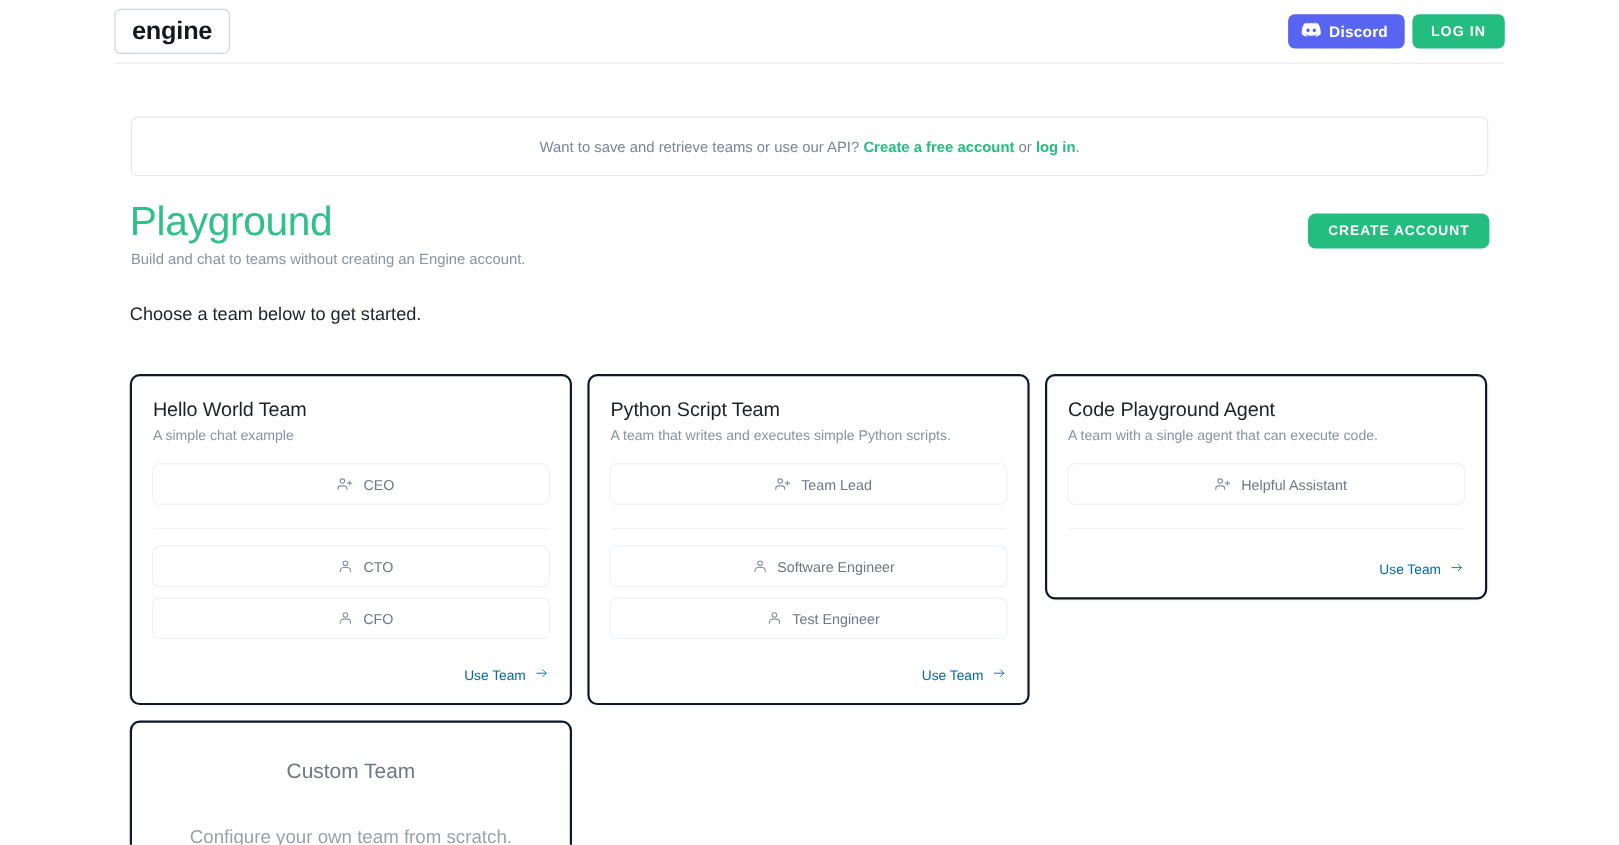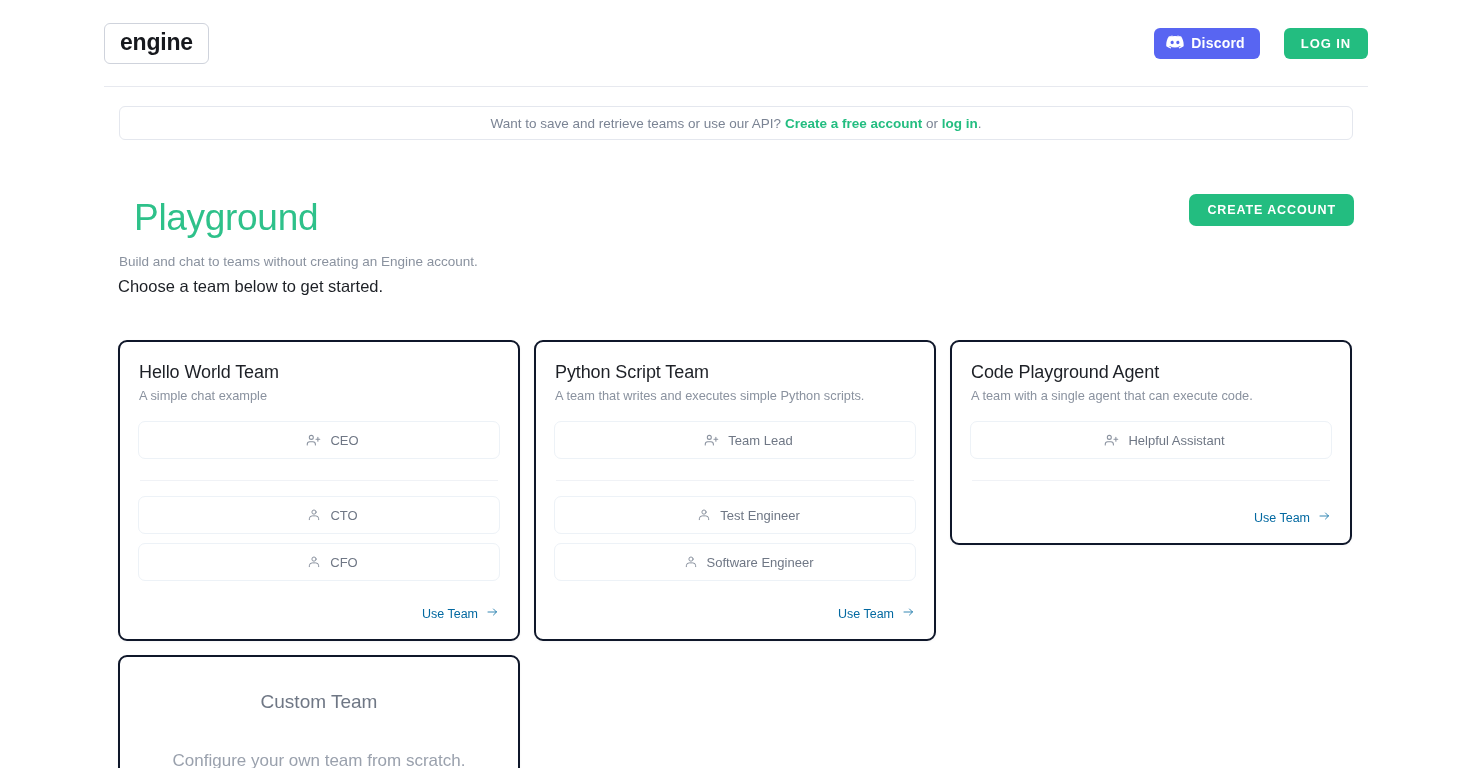--- a/index.html
+++ b/index.html
@@ -18,42 +18,42 @@
     height: 768px;
     overflow: hidden;
   }
 
   
   .header {
     position: absolute;
     left: 104px;
     top: 0;
     width: 1264px;
-    height: 87px;
+    height: 58px;
     border-bottom: 1px solid #e7e9ef;
     display: flex;
     align-items: center;
     justify-content: space-between;
   }
   .logo-box {
     border: 1px solid #cfd3dc;
     border-radius: 6px;
     padding: 7px 15px 9px 15px;
     font-size: 23px;
     font-weight: 700;
     letter-spacing: -0.2px;
     color: #16181d;
     line-height: 1;
     background: #fff;
     cursor: pointer;
   }
   .header-actions {
     display: flex;
     align-items: flex-start;
-    gap: 24px;
+    gap: 7px;
   }
   .discord-btn {
     background: #5865f2;
     border: none;
     border-radius: 6px;
     height: 31px;
     padding: 0 15px 0 12px;
     display: inline-flex;
     align-items: center;
     gap: 7px;
@@ -77,21 +77,21 @@
     letter-spacing: 0.9px;
     cursor: pointer;
   }
 
   
   .notice {
     position: absolute;
     left: 119px;
     top: 106px;
     width: 1234px;
-    height: 34px;
+    height: 54px;
     border: 1px solid #e4e7ee;
     border-radius: 6px;
     background: #ffffff;
     display: flex;
     align-items: center;
     justify-content: center;
     font-size: 13.5px;
     color: #7b8494;
   }
   .notice a {
@@ -110,21 +110,21 @@
     display: flex;
     align-items: flex-start;
     justify-content: space-between;
   }
   .page-title {
     font-size: 37px;
     font-weight: 400;
     color: #2ec18a;
     line-height: 1.08;
     letter-spacing: -0.3px;
-    margin: 16px;
+    margin: 0;
   }
   .page-sub {
     margin: 6px 0 0 1px;
     font-size: 13.5px;
     color: #8a929f;
   }
   .create-account-btn {
     background: #23bd80;
     border: none;
     border-radius: 7px;
@@ -335,30 +335,30 @@
         <span>Team Lead</span>
       </div>
       <div class="divider"></div>
       <div class="member">
         <span class="ic">
           <svg width="14" height="14" viewBox="0 0 24 24" fill="none" stroke="currentColor" stroke-width="1.7" stroke-linecap="round" stroke-linejoin="round">
             <path d="M20 20v-1.5a5 5 0 0 0-5-5H9a5 5 0 0 0-5 5V20"></path>
               <circle cx="12" cy="7" r="3.6"></circle>
           </svg>
         </span>
-        <span>Test Engineer</span>
+        <span>Software Engineer</span>
       </div>
       <div class="member">
         <span class="ic">
           <svg width="14" height="14" viewBox="0 0 24 24" fill="none" stroke="currentColor" stroke-width="1.7" stroke-linecap="round" stroke-linejoin="round">
             <path d="M20 20v-1.5a5 5 0 0 0-5-5H9a5 5 0 0 0-5 5V20"></path>
               <circle cx="12" cy="7" r="3.6"></circle>
           </svg>
         </span>
-        <span>Software Engineer</span>
+        <span>Test Engineer</span>
       </div>
       <div class="card-footer">
         <button class="use-team">
           <span>Use Team</span>
           <span class="ic">
             <svg width="15" height="12" viewBox="0 0 24 24" fill="none" stroke="currentColor" stroke-width="1.6" stroke-linecap="round" stroke-linejoin="round">
                 <line x1="3" y1="12" x2="20" y2="12"></line>
                 <polyline points="14,6 20,12 14,18"></polyline>
               </svg>
           </span>

